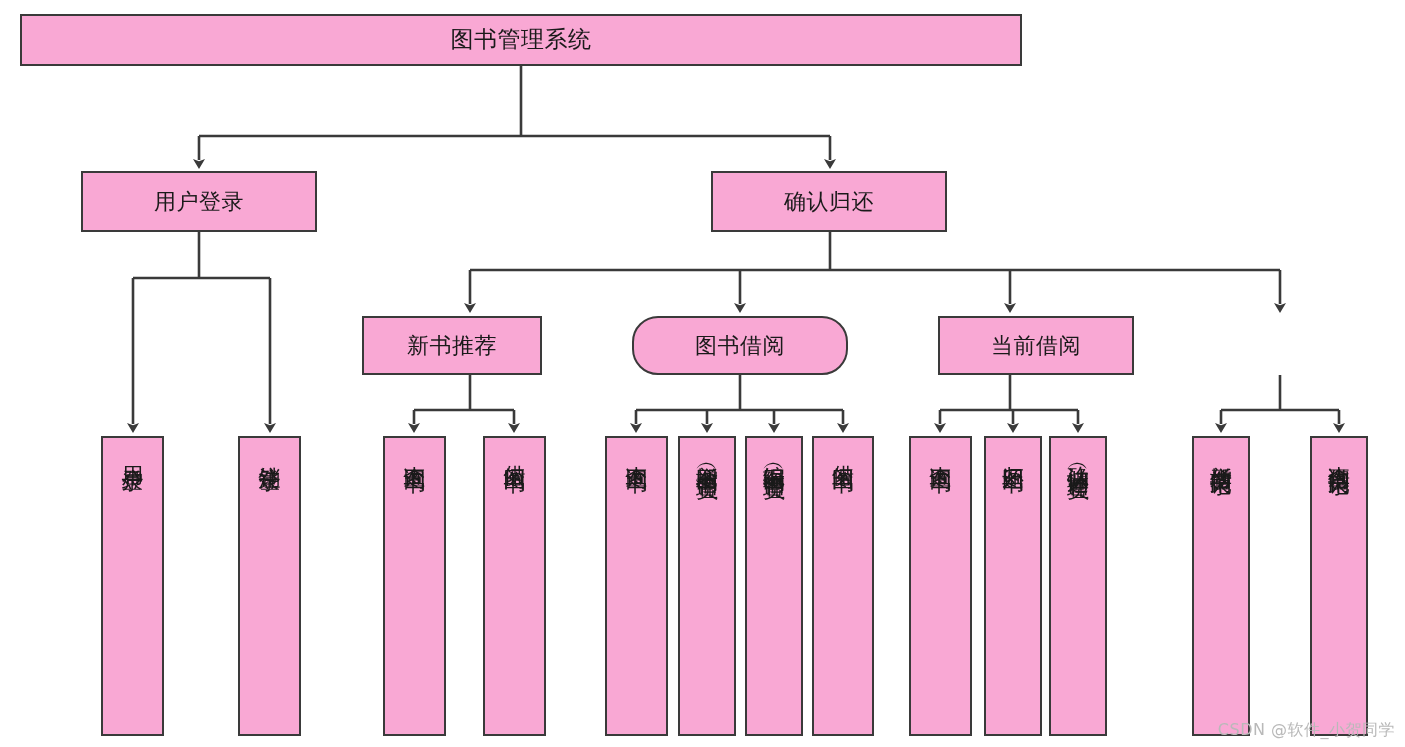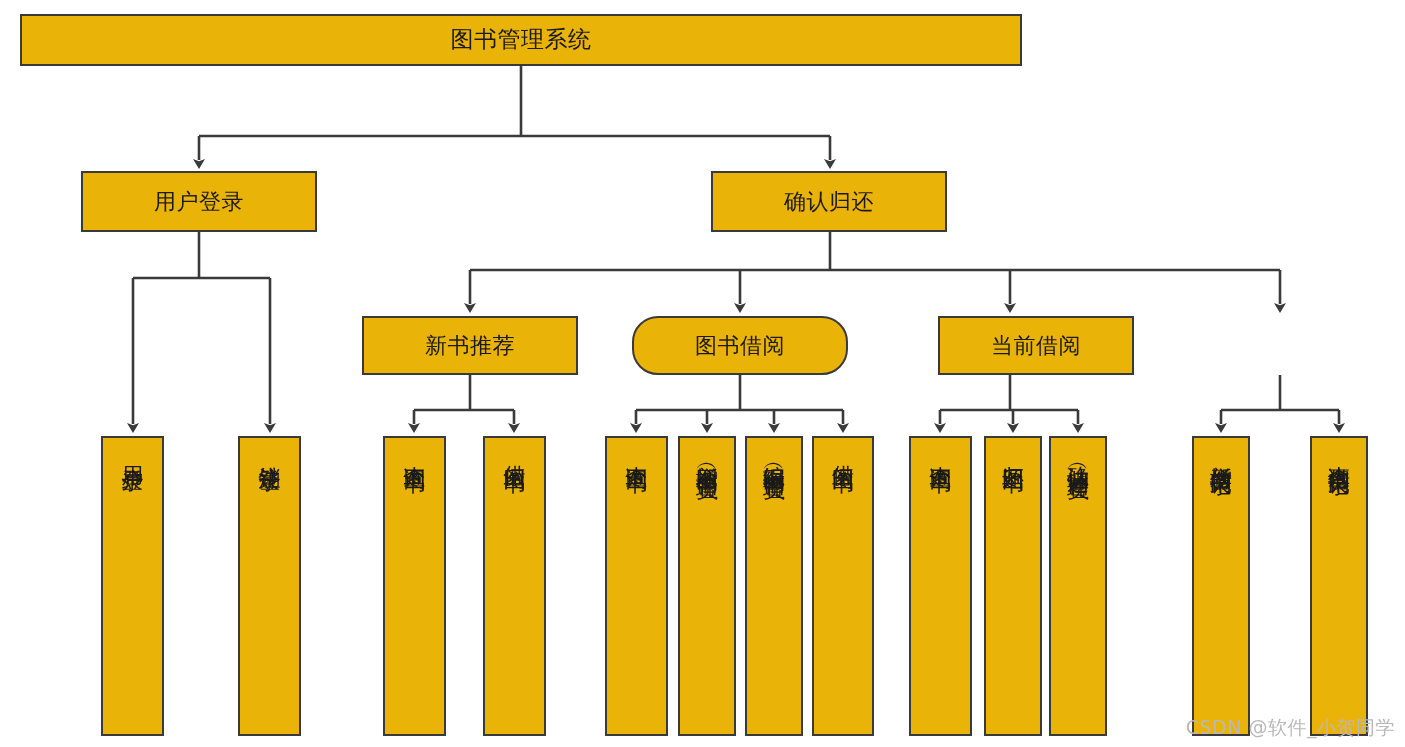--- a/index.html
+++ b/index.html
@@ -21,21 +21,21 @@
   #edges {
     position: absolute;
     left: 0;
     top: 0;
     width: 1405px;
     height: 747px;
   }
   .node {
     position: absolute;
     box-sizing: border-box;
-    background: #eab308;
+    background: #f9a8d4;
     border: 2px solid #3a3a3a;
     display: flex;
     align-items: center;
     justify-content: center;
     z-index: 2;
   }
   .node .label {
     color: #1a1a1a;
     line-height: 1.18;
     text-align: center;
@@ -57,21 +57,21 @@
     letter-spacing: 2px;
     line-height: 1.1;
   }
   .node.root .label {
     font-size: 23px;
   }
   #watermark {
     position: absolute;
     right: 10px;
     bottom: 6px;
-    font-size: 19px;
+    font-size: 16px;
     color: #b9b9b9;
     z-index: 5;
     white-space: nowrap;
     letter-spacing: 0.5px;
   }
 </style>
 </head>
 <body>
 
 <div id="canvas" style="background: rgb(255, 255, 255);">
@@ -130,21 +130,21 @@
     <span class="label" style="color: rgb(26, 26, 26);">图书管理系统</span>
   </div>
 
   <div class="node horizontal" style="left: 81px; top: 171px; width: 236px; height: 61px; border-color: rgb(58, 58, 58);">
     <span class="label" style="color: rgb(26, 26, 26);">用户登录</span>
   </div>
   <div class="node horizontal" style="left: 711px; top: 171px; width: 236px; height: 61px; border-color: rgb(58, 58, 58);">
     <span class="label" style="color: rgb(26, 26, 26);">确认归还</span>
   </div>
 
-  <div class="node horizontal" style="left: 362px; top: 316px; width: 216px; height: 59px; border-color: rgb(58, 58, 58);">
+  <div class="node horizontal" style="left: 362px; top: 316px; width: 180px; height: 59px; border-color: rgb(58, 58, 58);">
     <span class="label" style="color: rgb(26, 26, 26);">新书推荐</span>
   </div>
   <div class="node horizontal" style="left: 632px; top: 316px; width: 216px; height: 59px; border-color: rgb(58, 58, 58); border-radius: 26px;">
     <span class="label" style="color: rgb(26, 26, 26);">图书借阅</span>
   </div>
   <div class="node horizontal" style="left: 902px; top: 316px; width: 196px; height: 59px; border-color: rgb(58, 58, 58); margin-left: 36px;">
     <span class="label" style="color: rgb(26, 26, 26);">当前借阅</span>
   </div>
 
   <div class="node vertical" style="left: 101px; top: 436px; width: 63px; height: 300px; border-color: rgb(58, 58, 58);">

